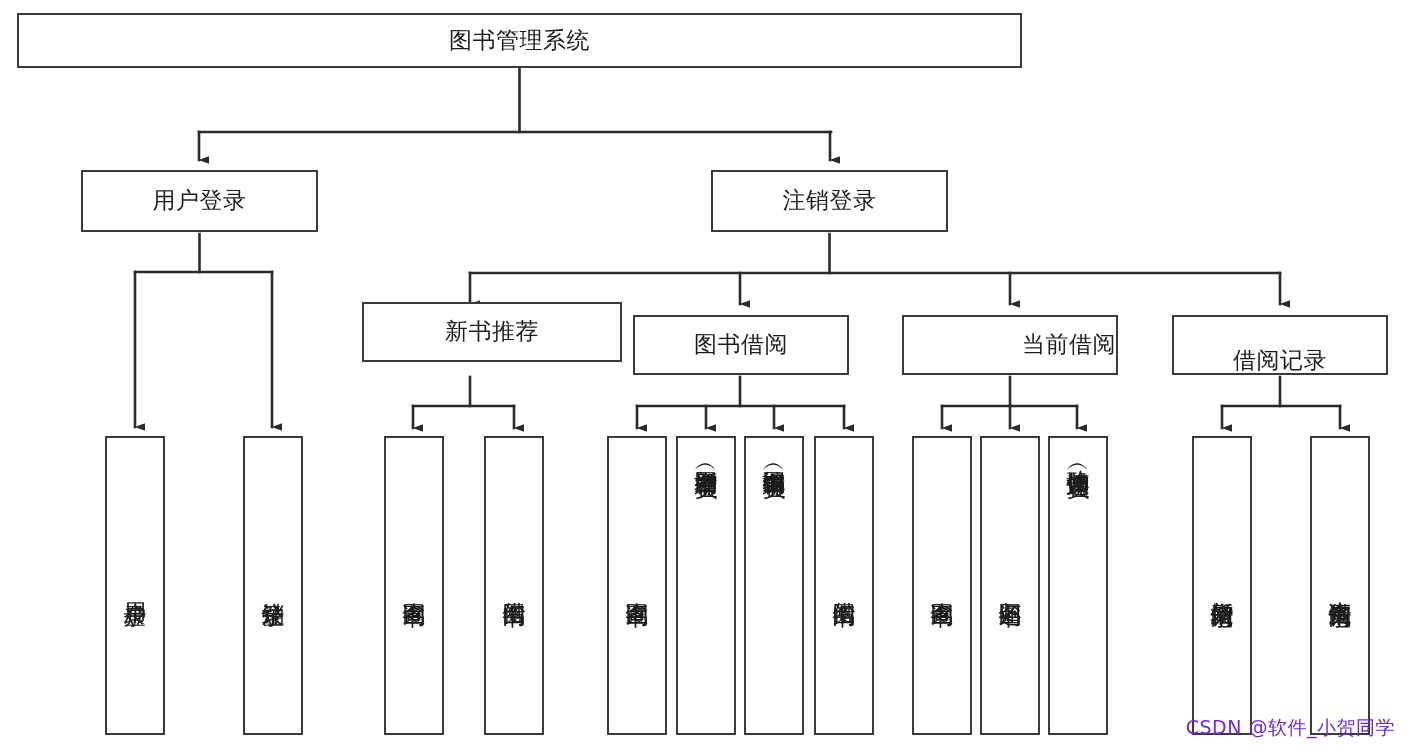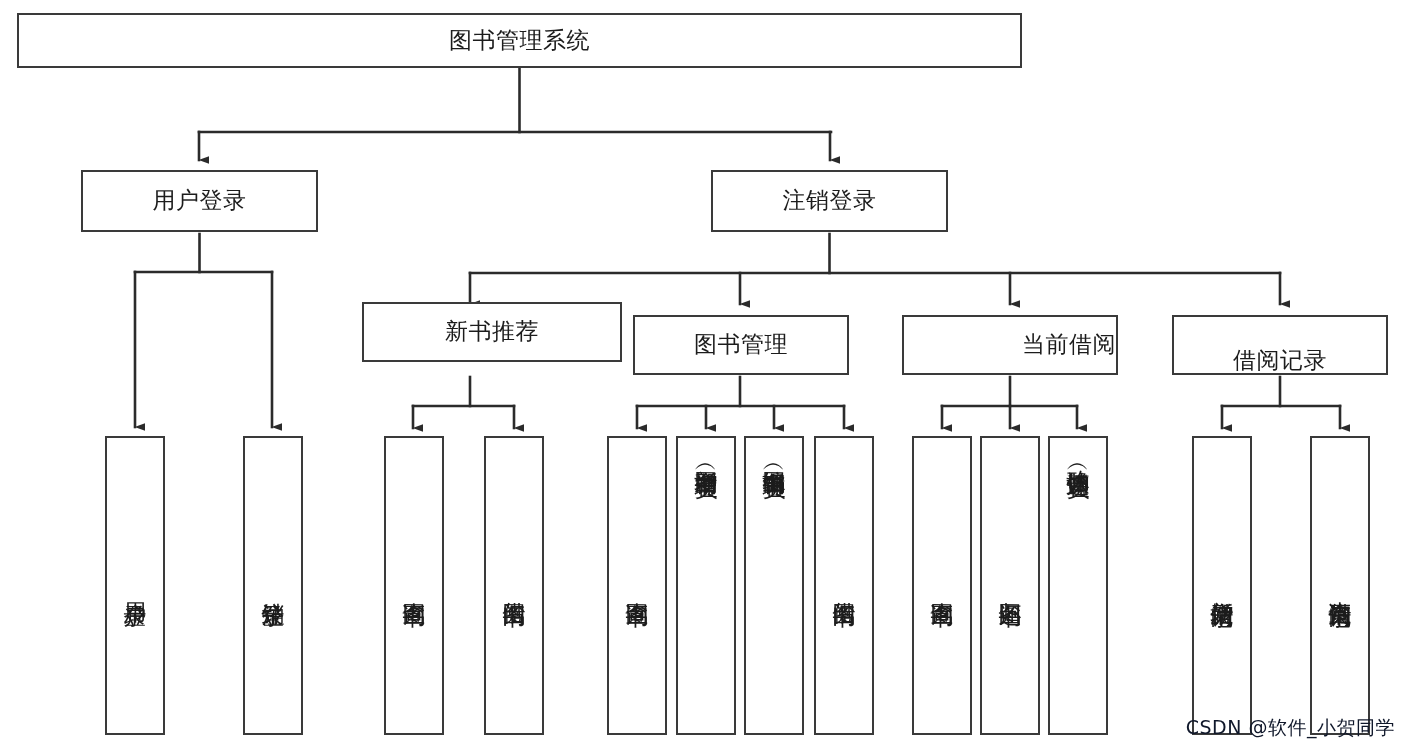--- a/index.html
+++ b/index.html
@@ -57,21 +57,21 @@
   }
   .node-box.leaf.centered {
     align-items: center;
     padding-top: 0;
   }
   #watermark {
     position: absolute;
     right: 10px;
     bottom: 6px;
     font-size: 19px;
-    color: #0f172a;
+    color: #6d28d9;
     white-space: nowrap;
     letter-spacing: 0.5px;
   }
 </style>
 </head>
 <body>
 
 <div id="stage">
 
   <svg id="diagram-svg" viewBox="0 0 1405 747" xmlns="http://www.w3.org/2000/svg">
@@ -140,21 +140,21 @@
 
   <div class="node-box" style="left:711px; top:170px; width:237px; height:62px;">
     <span class="node-label-h">注销登录</span>
   </div>
 
   <div class="node-box" style="left:362px; top:302px; width:260px; height:60px;">
     <span class="node-label-h">新书推荐</span>
   </div>
 
   <div class="node-box" style="left:633px; top:315px; width:216px; height:60px;">
-    <span class="node-label-h">图书管理</span>
+    <span class="node-label-h">图书借阅</span>
   </div>
 
   <div class="node-box" style="left:902px; top:315px; width:216px; height:60px;justify-content:flex-end;">
     <span class="node-label-h">当前借阅</span>
   </div>
 
   <div class="node-box" style="left:1172px; top:315px; width:216px; height:60px;align-items:flex-end;">
     <span class="node-label-h">借阅记录</span>
   </div>
 

